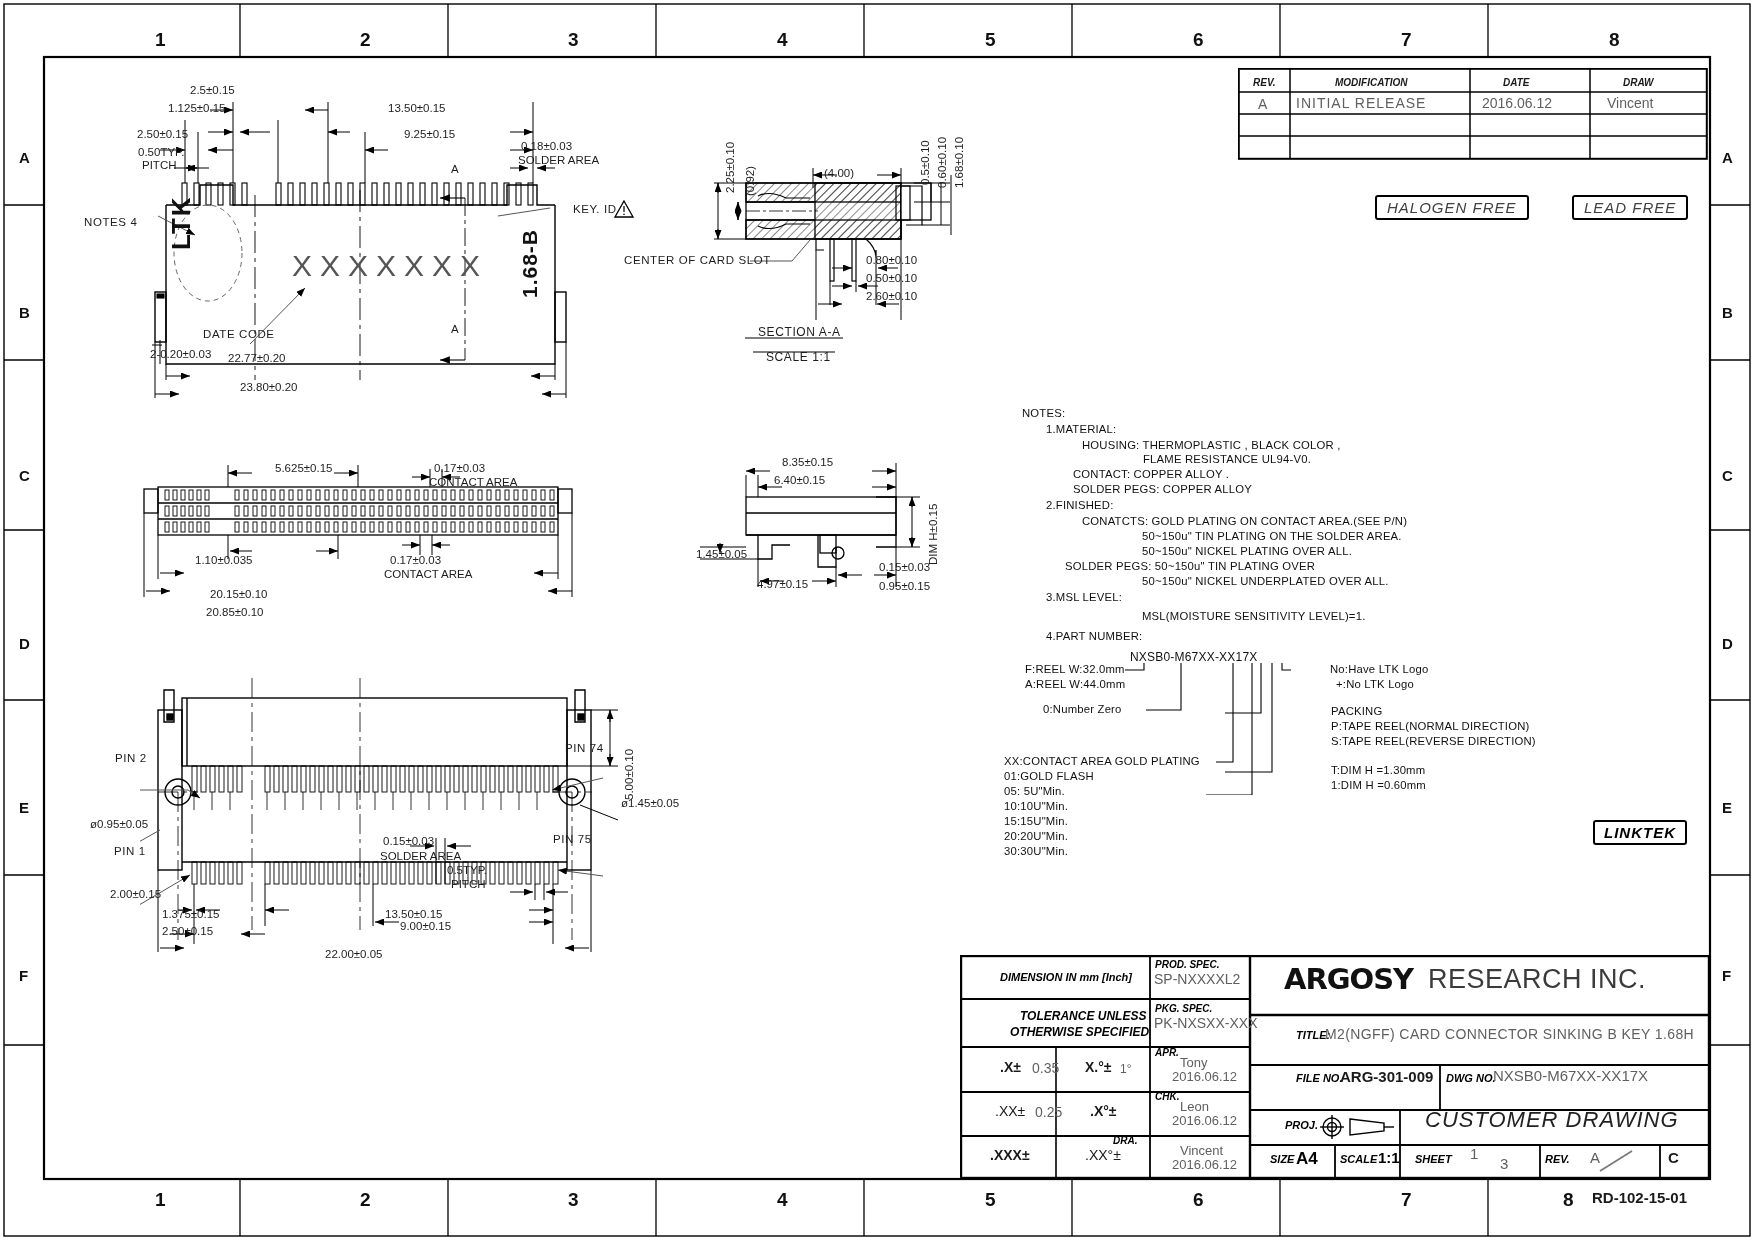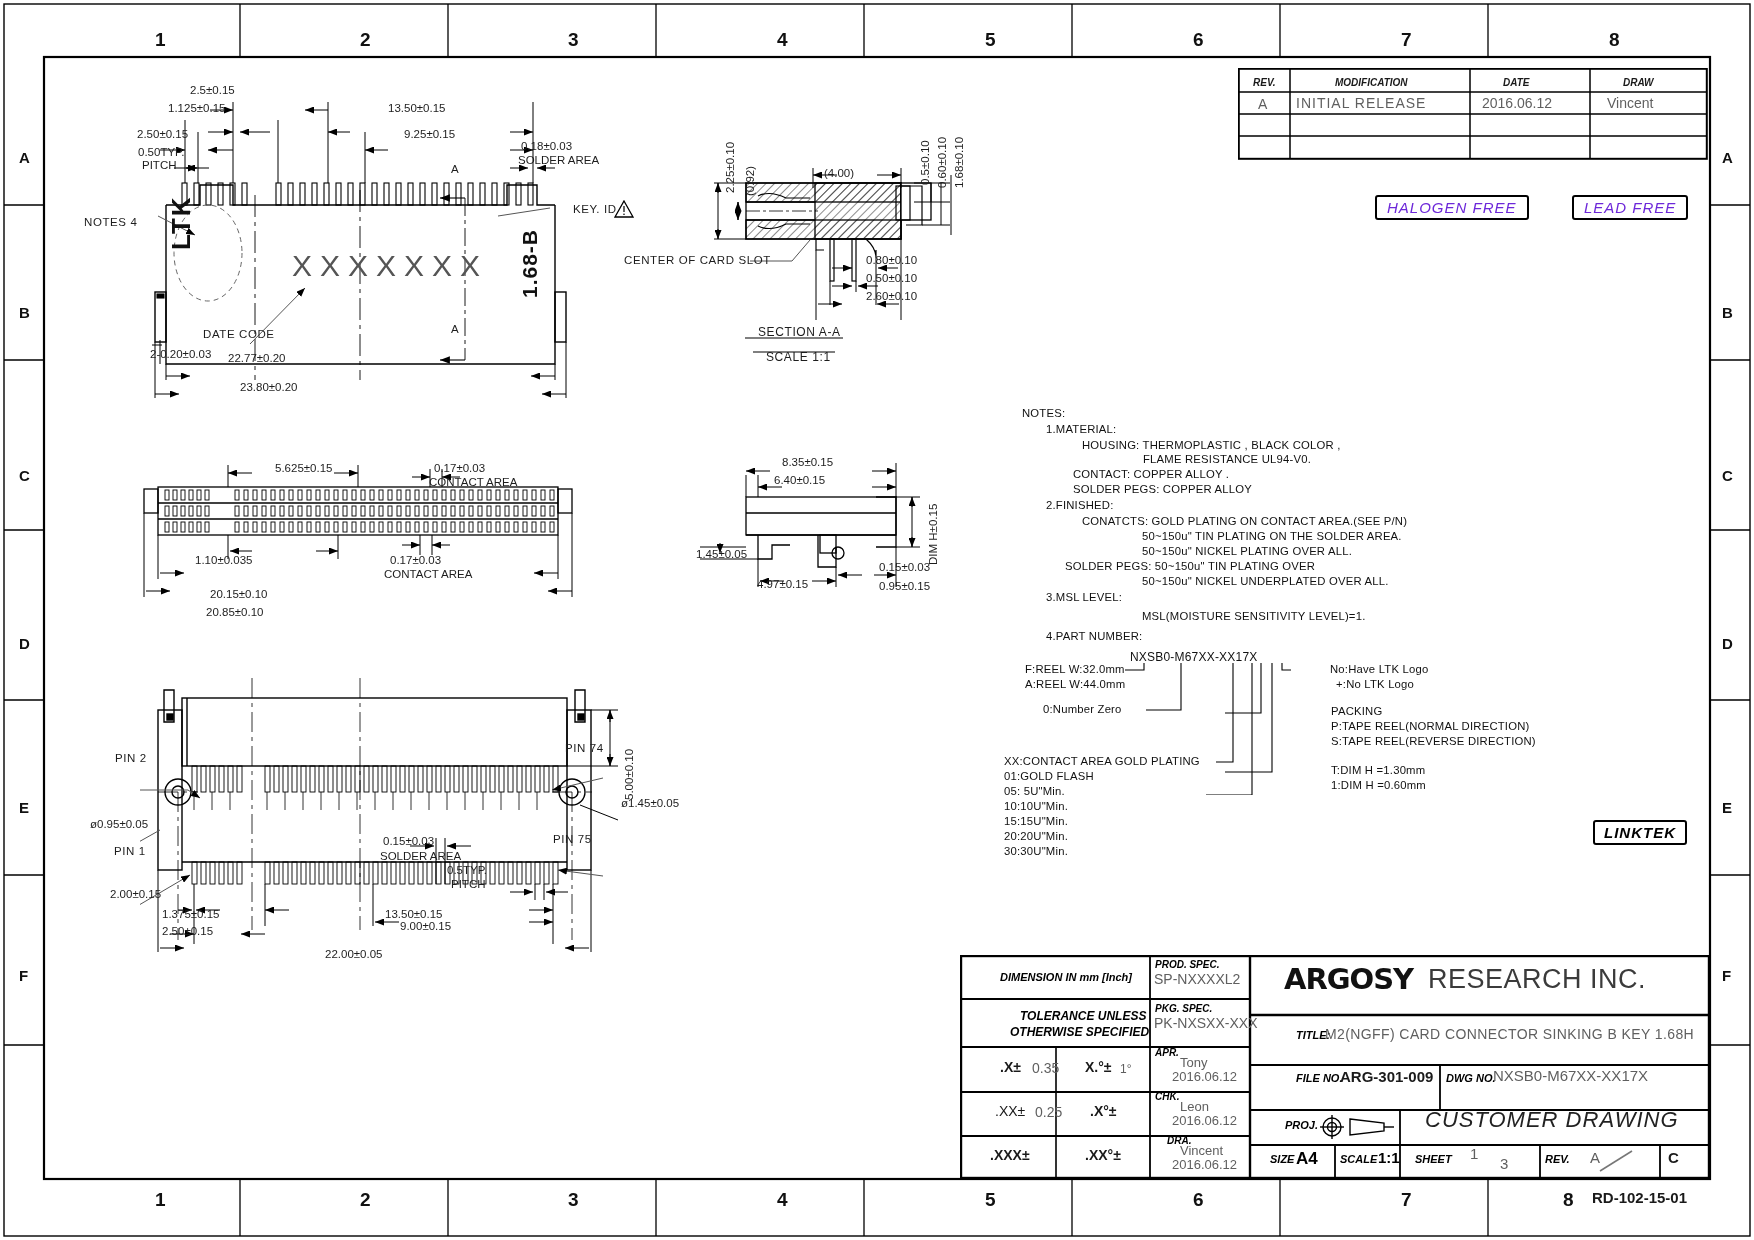--- a/index.html
+++ b/index.html
@@ -11,21 +11,21 @@
   .vert{transform:rotate(-90deg);transform-origin:0 0;}
   .frame-num{font-size:19px;font-weight:bold;color:#111;}
   .zone-letter{font-size:15px;font-weight:bold;color:#111;}
   .dim{font-size:11.5px;color:#1d1d1d;}
   .lbl{font-size:11.5px;color:#1d1d1d;letter-spacing:.6px;}
   .note{font-size:11.3px;color:#111;letter-spacing:.2px;}
   .tb{font-size:10px;font-weight:bold;font-style:italic;color:#000;}
   .tbv{font-size:14px;color:#5f5f5f;font-family:"Liberation Sans",sans-serif;}
   .tbvd{font-size:13px;color:#5f5f5f;}
   .tbk{font-size:14px;font-weight:bold;color:#000;}
-  .badge{border:2px solid #000;border-radius:3px;padding:2px 10px;font-size:15px;font-style:italic;letter-spacing:1px;color:#6d28d9;background:#fff;}
+  .badge{border:2px solid #000;border-radius:3px;padding:2px 10px;font-size:15px;font-style:italic;letter-spacing:1px;color:#404040;background:#fff;}
   .hdrcell{font-size:10px;font-weight:bold;font-style:italic;}
 </style>
 </head>
 <body>
 
 <div id="sheet">
 
   <svg class="abs" style="left:0;top:0" width="1754" height="1240">
     <rect x="4" y="4" width="1746" height="1232" fill="none" stroke="#000" stroke-width="1.4"></rect>
     <rect x="44" y="57" width="1666" height="1122" fill="none" stroke="#000" stroke-width="2.2"></rect>
@@ -899,36 +899,36 @@
   <div class="t" style="left:1000px;top:1060px;font-size:14px;font-weight:bold">.X±</div>
   <div class="t tbv" style="left:1032px;top:1061px">0.35</div>
   <div class="t" style="left:1085px;top:1060px;font-size:14px;font-weight:bold">X.°±</div>
   <div class="t tbv" style="left:1120px;top:1063px;font-size:12px">1°</div>
 
   <div class="t" style="left:995px;top:1104px;font-size:14px;font-weight:normal">.XX±</div>
   <div class="t tbv" style="left:1035px;top:1105px">0.25</div>
   <div class="t" style="left:1090px;top:1104px;font-size:14px;font-weight:bold">.X°±</div>
 
   <div class="t" style="left:990px;top:1148px;font-size:14px;font-weight:bold">.XXX±</div>
-  <div class="t" style="left:1085px;top:1148px;font-size:14px;font-weight:bold">.XX°±</div>
+  <div class="t" style="left:1085px;top:1148px;font-size:14px;font-weight:normal">.XX°±</div>
 
   <div class="t tb" style="left:1155px;top:960px">PROD. SPEC.</div>
   <div class="t tbv" style="left:1154px;top:972px">SP-NXXXXL2</div>
   <div class="t tb" style="left:1155px;top:1004px">PKG. SPEC.</div>
   <div class="t tbv" style="left:1154px;top:1016px">PK-NXSXX-XXX</div>
 
   <div class="t tb" style="left:1155px;top:1048px">APR.</div>
   <div class="t tbvd" style="left:1180px;top:1056px">Tony</div>
   <div class="t tbvd" style="left:1172px;top:1070px">2016.06.12</div>
 
   <div class="t tb" style="left:1155px;top:1092px">CHK.</div>
   <div class="t tbvd" style="left:1180px;top:1100px">Leon</div>
   <div class="t tbvd" style="left:1172px;top:1114px">2016.06.12</div>
 
-  <div class="t tb" style="left:1167px;top:1136px">DRA.</div>
+  <div class="t tb" style="left:1113px;top:1136px">DRA.</div>
   <div class="t tbvd" style="left:1180px;top:1144px">Vincent</div>
   <div class="t tbvd" style="left:1172px;top:1158px">2016.06.12</div>
 
   <div class="t" style="left:1284px;top:964px;font-size:29px;font-weight:bold;letter-spacing:-1px;color:#111;font-family:'DejaVu Sans',sans-serif">ARGOSY</div>
   <div class="t" style="left:1428px;top:965px;font-size:27px;letter-spacing:.5px;color:#3b3b3b">RESEARCH INC.</div>
 
   <div class="t tb" style="left:1296px;top:1030px;font-size:11px">TITLE:</div>
   <div class="t tbv" style="left:1325px;top:1027px;font-size:14px;letter-spacing:.4px">M2(NGFF) CARD CONNECTOR SINKING B KEY 1.68H</div>
 
   <div class="t tb" style="left:1296px;top:1073px;font-size:11px">FILE NO.</div>

